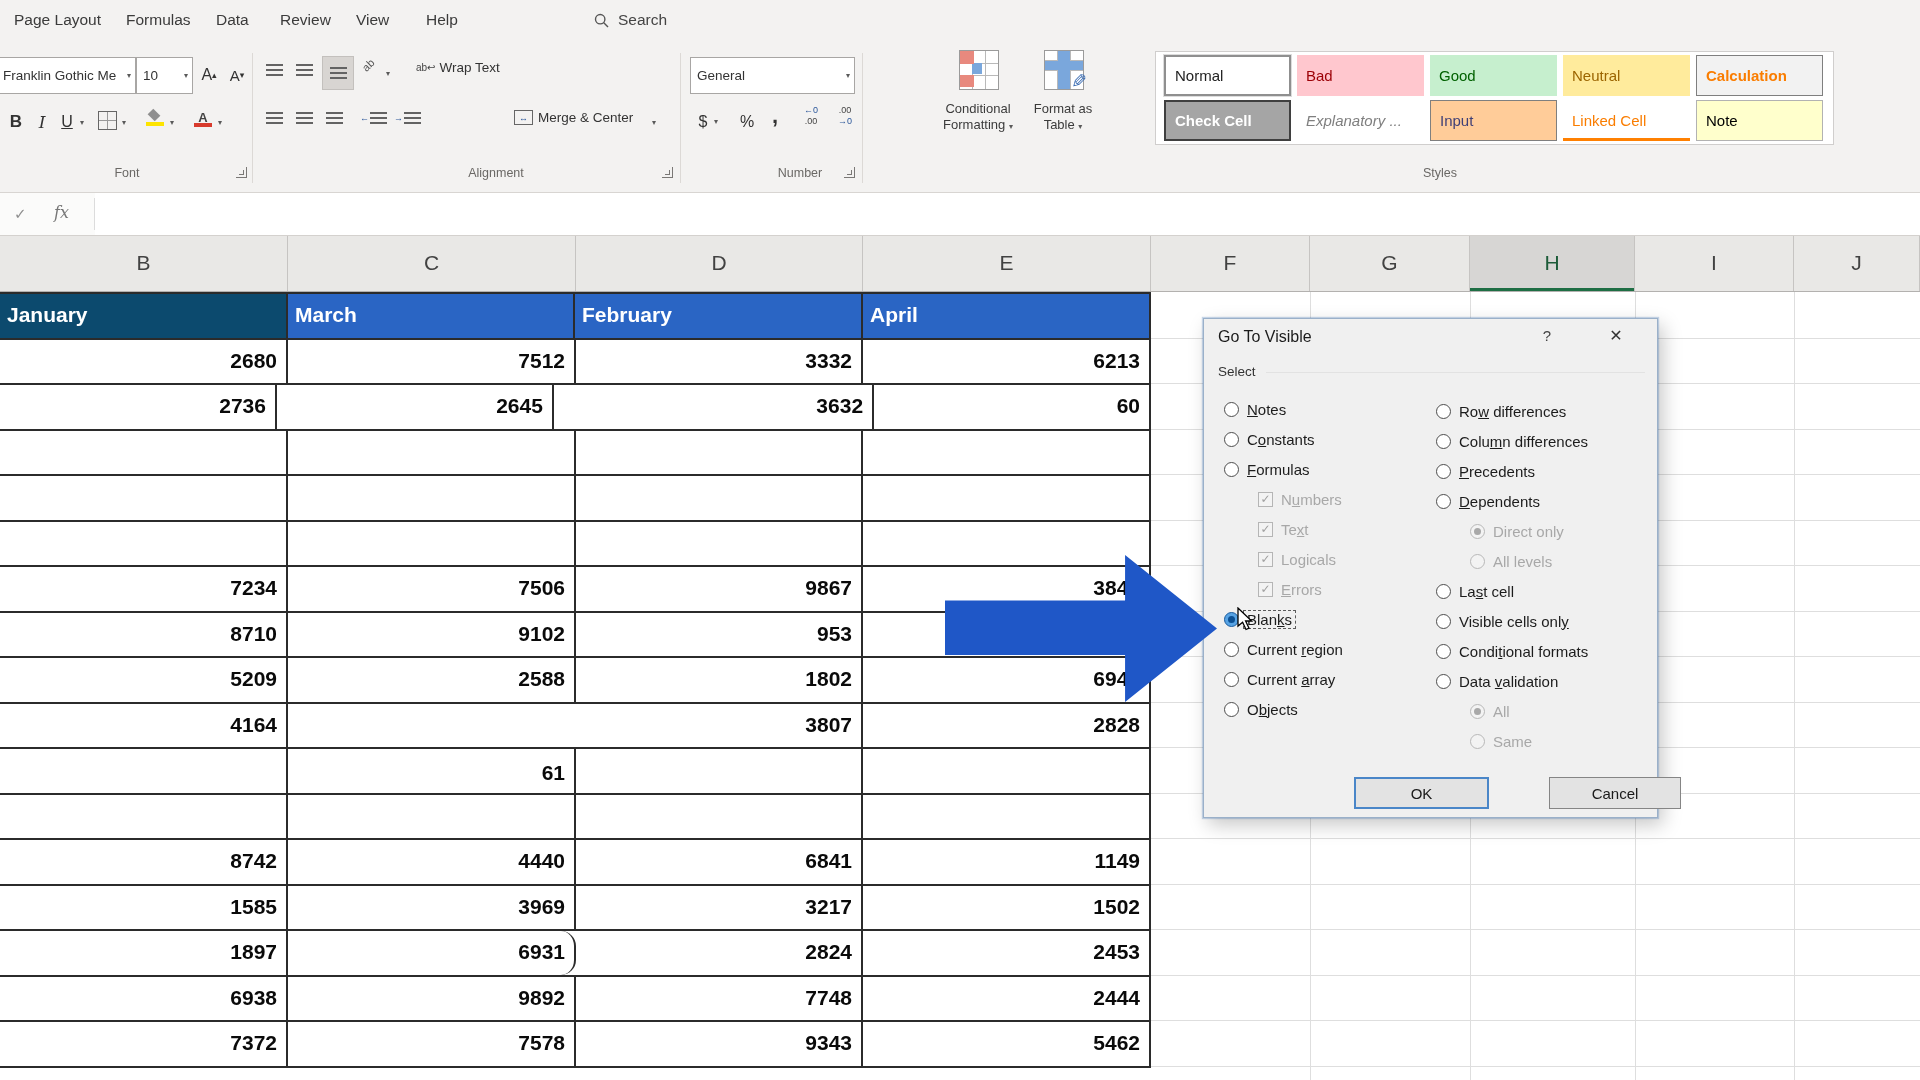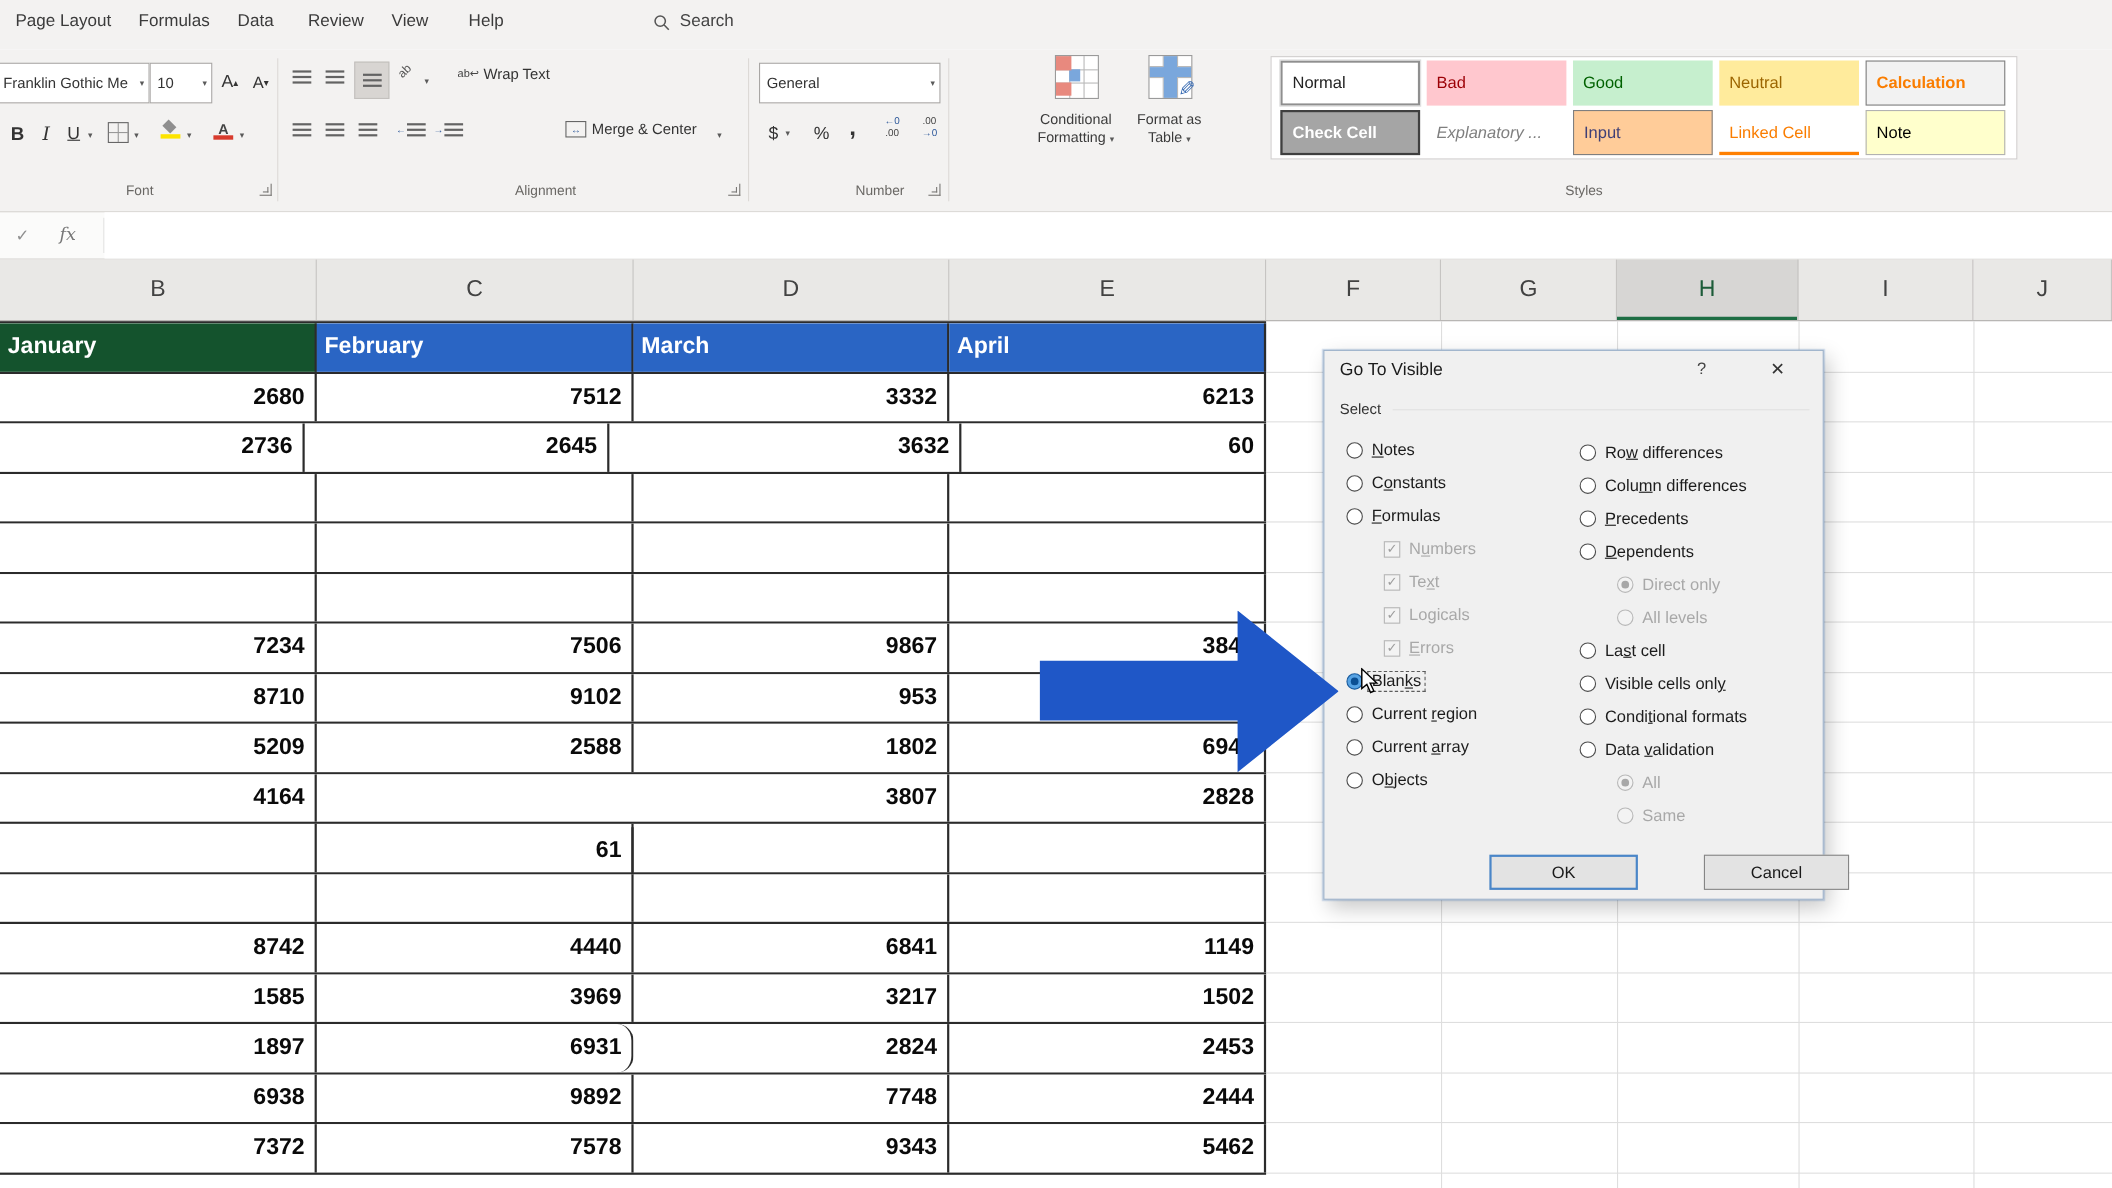--- a/index.html
+++ b/index.html
@@ -300,23 +300,23 @@
       <div class="hgl" style="top: 838px;"></div>
       <div class="hgl" style="top: 883.5px;"></div>
       <div class="hgl" style="top: 929px;"></div>
       <div class="hgl" style="top: 974.5px;"></div>
       <div class="hgl" style="top: 1020px;"></div>
       <div class="hgl" style="top: 1065.5px;"></div>
     </div>
 
   <div class="dtable">
       <div class="trow thead">
-        <div class="tcell" style="width: 288px; background: #14532d;">January</div>
+        <div class="tcell" style="width: 288px; background: #0c4a6e;">January</div>
+        <div class="tcell" style="width: 287px; background: rgb(42, 101, 196);">March</div>
         <div class="tcell" style="width: 288px; background: rgb(42, 101, 196);">February</div>
-        <div class="tcell" style="width: 287px; background: rgb(42, 101, 196);">March</div>
         <div class="tcell" style="width: 288px; background: rgb(42, 101, 196);">April</div>
       </div>
       <div class="trow">
         <div class="tcell ncell" style="width: 288px;">2680</div>
         <div class="tcell ncell" style="width: 288px;">7512</div>
         <div class="tcell ncell" style="width: 287px;">3332</div>
         <div class="tcell ncell" style="width: 288px;">6213</div>
       </div>
       <div class="trow">
         <div class="tcell ncell" style="width: 288px;">2736</div>

